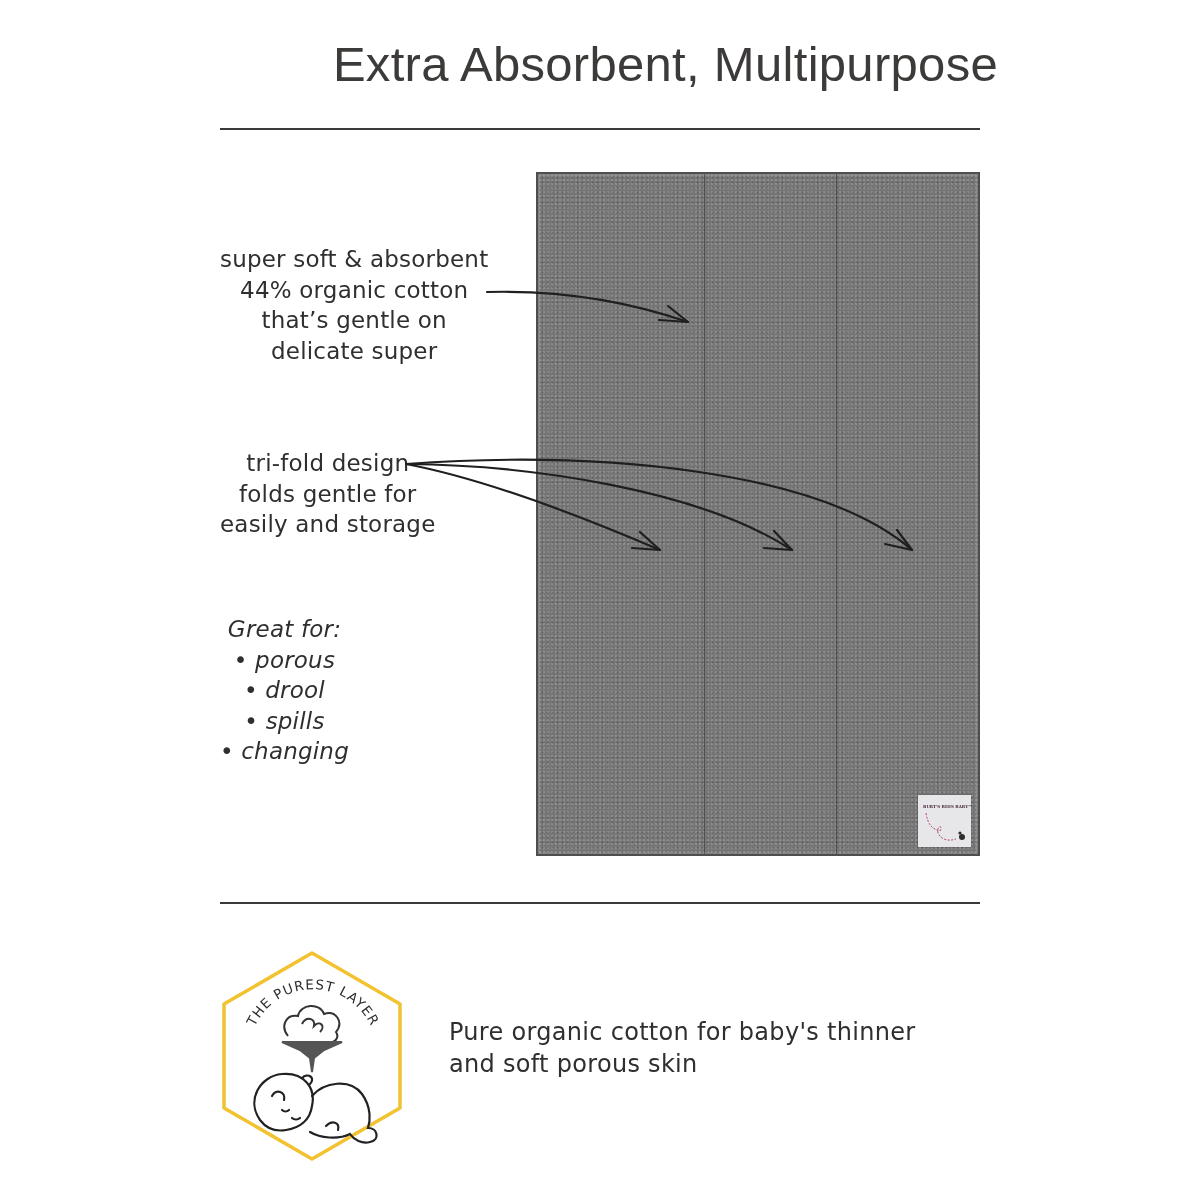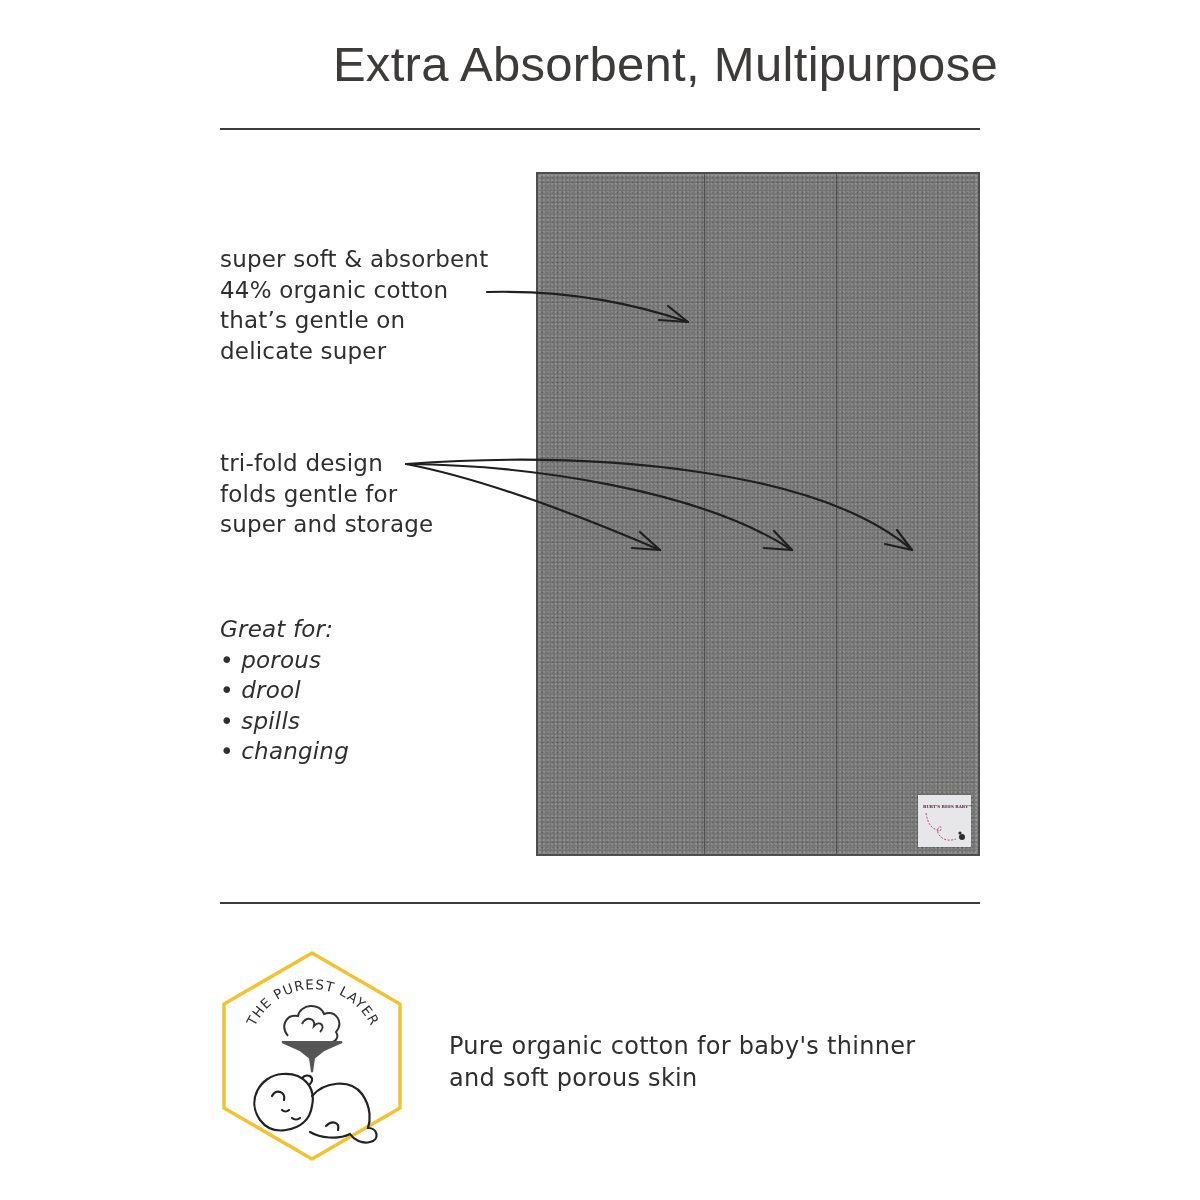--- a/index.html
+++ b/index.html
@@ -5,40 +5,40 @@
   html, body { margin: 0; padding: 0; background: #ffffff; }
   body { width: 1200px; height: 1200px; position: relative; overflow: hidden;
          font-family: "DejaVu Sans", "Liberation Sans", sans-serif; color: #333331; }
   .abs { position: absolute; }
   .title { left: 218px; top: 36px; width: 780px; font-size: 49px; font-weight: 300;
            letter-spacing: 0.3px; color: #3d3b39; white-space: nowrap;
            font-family: "Liberation Sans", sans-serif; text-align: right; }
   .rule { left: 220px; width: 760px; height: 2px; background: #3a3a3a; }
   .callout { left: 220px; font-size: 23px; line-height: 30.5px; color: #2f2f2f;
              letter-spacing: 0.2px; white-space: nowrap; }
-  .callout div { height: 30.5px; }
+  .callout div { height: 30.5px; text-align: center; }
   .blanket { left: 536px; top: 172px; width: 444px; height: 684px;
              background-color: #757575;
              background-image:
                radial-gradient(rgba(255,255,255,0.16) 0.8px, transparent 1.1px),
                radial-gradient(rgba(0,0,0,0.22) 0.8px, transparent 1.1px),
                radial-gradient(rgba(255,255,255,0.10) 0.6px, transparent 1px);
              background-size: 4px 4px, 5px 5px, 3px 3px;
              background-position: 0 0, 2px 1px, 1px 2px;
              border: 2px solid #4e4e4e; box-sizing: border-box;
              box-shadow: inset 0 0 0 2px rgba(255,255,255,0.10); }
   .fold { top: 0; bottom: 0; width: 1px; background: rgba(40,40,40,0.55); }
   .tag { left: 380px; top: 621px; width: 53px; height: 52px; background: #e7e6e9;
          box-shadow: 0 0 1px rgba(0,0,0,0.5); }
   .tag-text { position: absolute; left: 5px; top: 9px; font-size: 4px; color: #4a2a3a;
               font-family: "DejaVu Serif", serif; white-space: nowrap; font-weight: bold; }
   .arrows { left: 0; top: 0; width: 1200px; height: 1200px; pointer-events: none; }
   .badge { left: 220px; top: 950px; width: 184px; height: 212px; }
   .benefit { left: 449px; top: 1016px; font-size: 24px; line-height: 32px; color: #2f2f2f;
-             letter-spacing: 0.3px; white-space: nowrap; margin-top: 14px; }
+             letter-spacing: 0.3px; white-space: nowrap; }
   .benefit div { height: 32px; }
 </style>
 </head>
 <body>
 
 <div class="abs title">Extra Absorbent, Multipurpose</div>
 
 <div class="abs rule" style="top:128px;"></div>
 
 <div class="abs blanket">
@@ -57,21 +57,21 @@
 <div class="abs callout" style="top:244px;">
   <div>super soft &amp; absorbent</div>
   <div>44% organic cotton</div>
   <div>that’s gentle on</div>
   <div>delicate super</div>
 </div>
 
 <div class="abs callout" style="top:448px;">
   <div>tri-fold design</div>
   <div>folds gentle for</div>
-  <div>super and storage</div>
+  <div>easily and storage</div>
 </div>
 
 <div class="abs callout" style="top:614px;font-style:italic;">
   <div>Great for:</div>
   <div>• porous</div>
   <div>• drool</div>
   <div>• spills</div>
   <div>• changing</div>
 </div>
 

